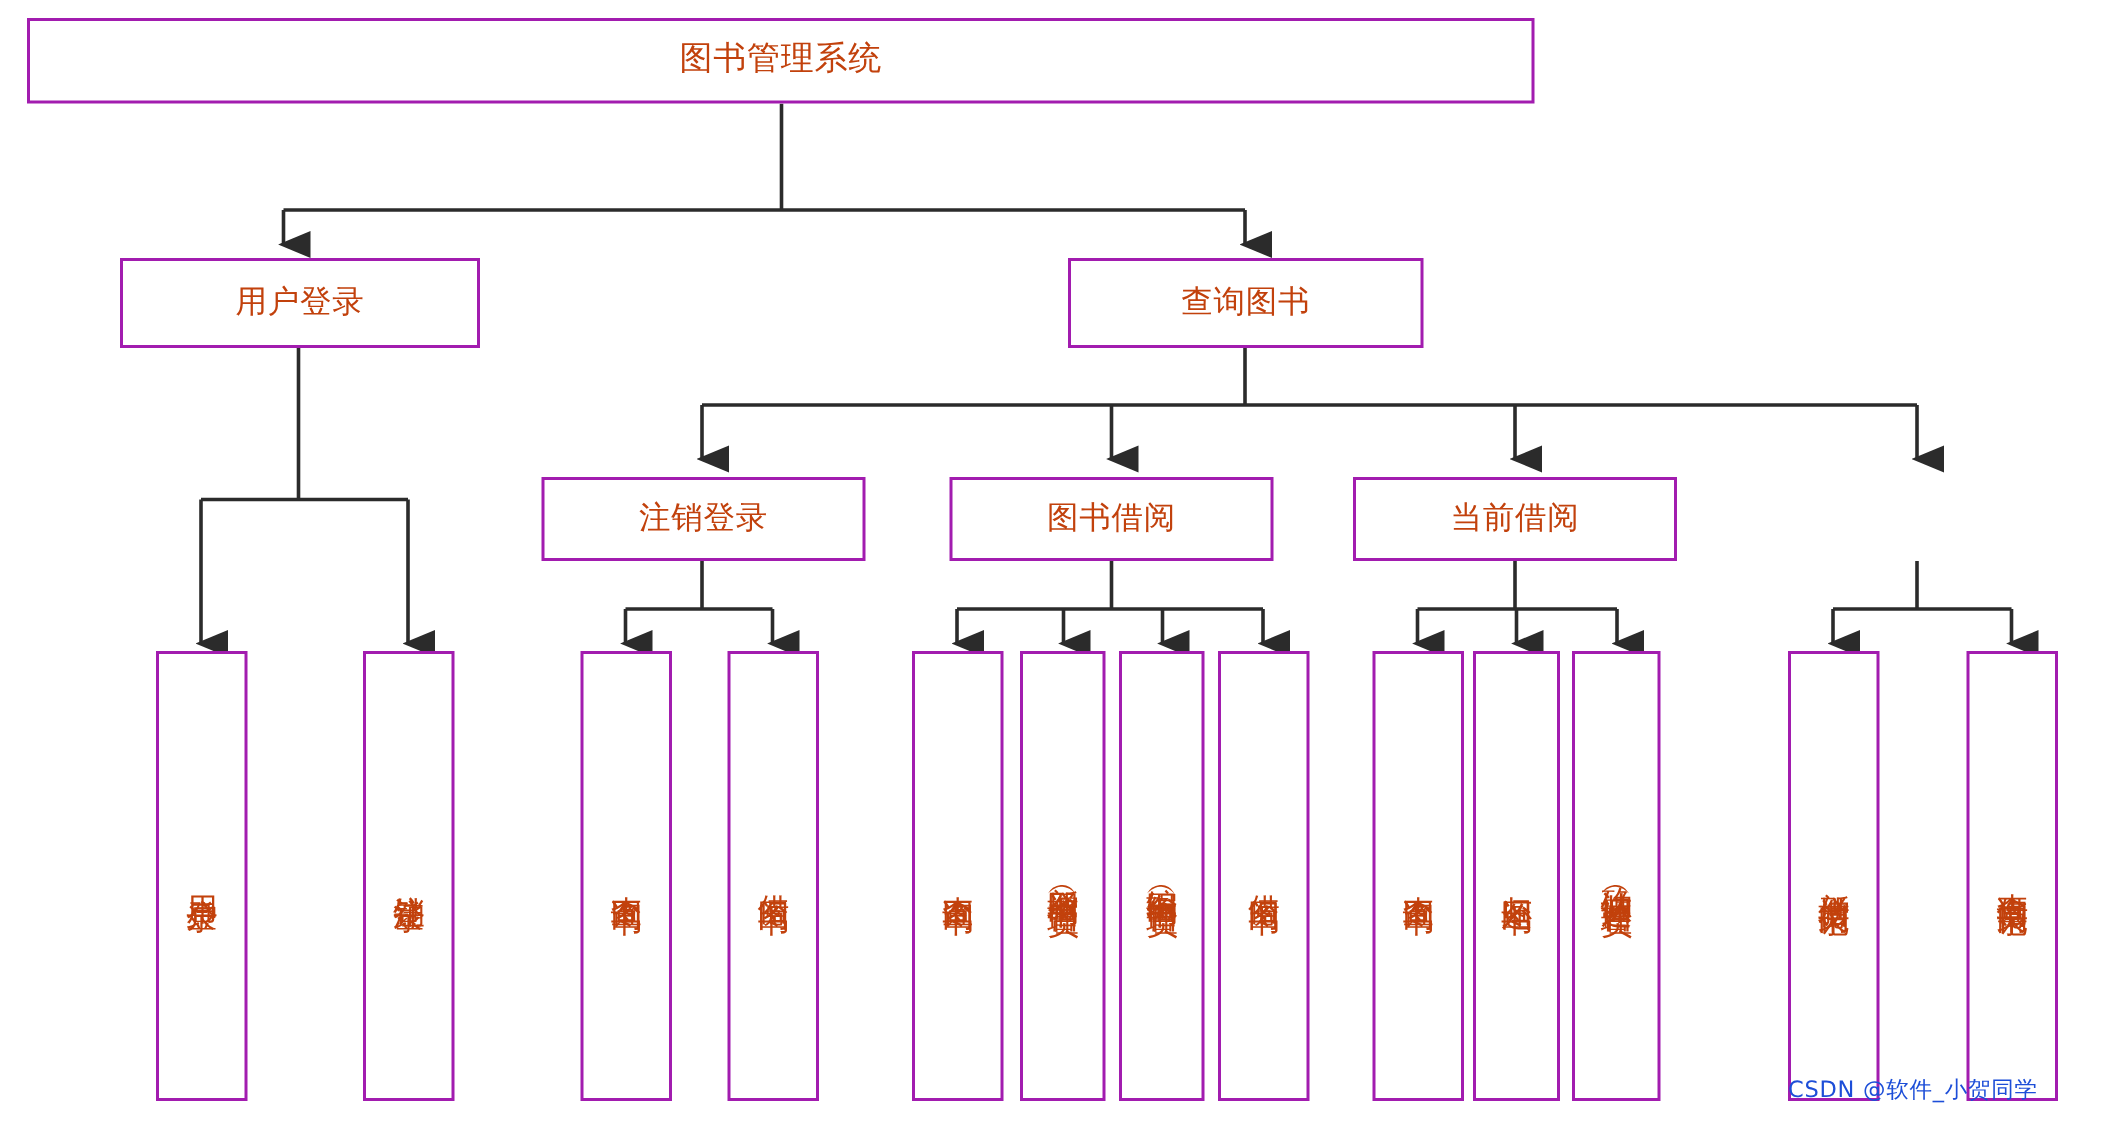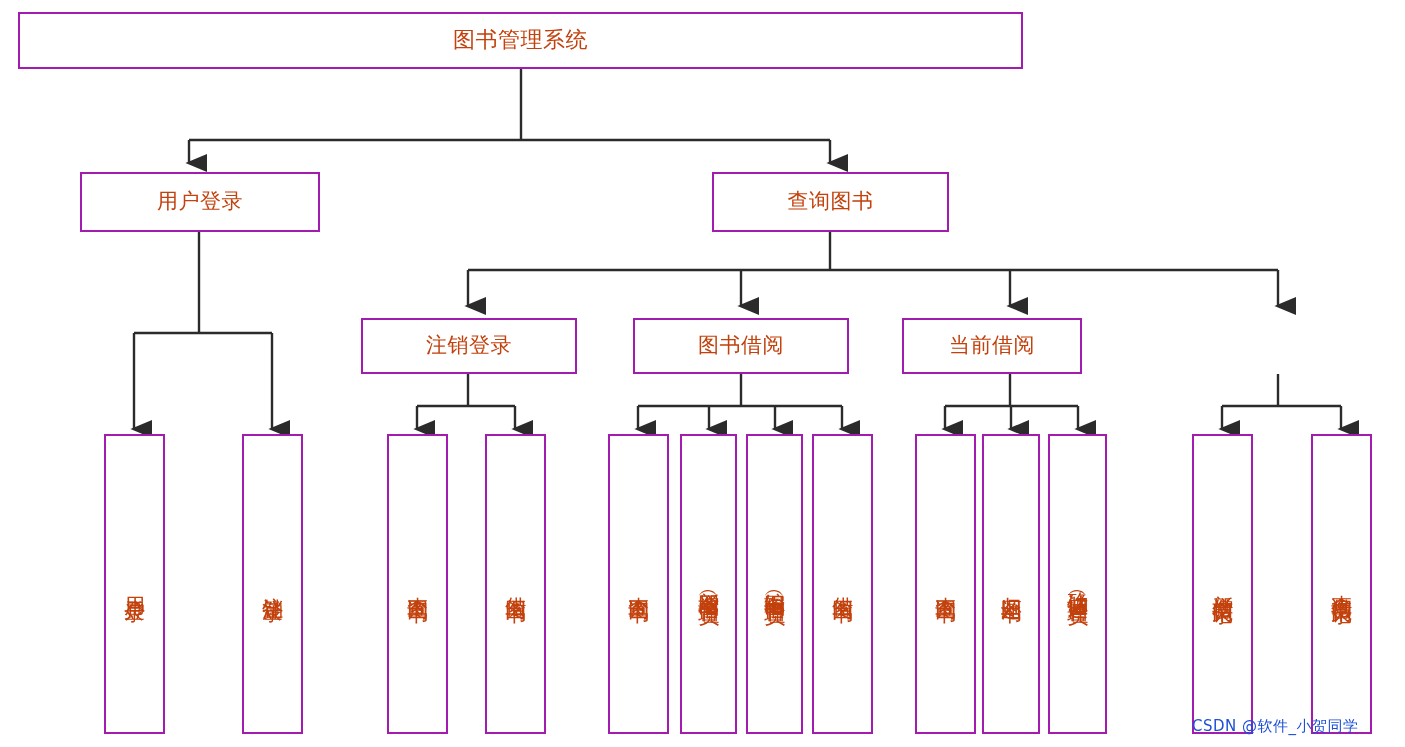--- a/index.html
+++ b/index.html
@@ -130,21 +130,21 @@
   <div class="node horiz" style="left:712px; top:172px; width:237px; height:60px;">
     <span class="label">查询图书</span>
   </div>
 
   <div class="node horiz" style="left:361px; top:318px; width:216px; height:56px;">
     <span class="label">注销登录</span>
   </div>
   <div class="node horiz" style="left:633px; top:318px; width:216px; height:56px;">
     <span class="label">图书借阅</span>
   </div>
-  <div class="node horiz" style="left:902px; top:318px; width:180px; height:56px;">
+  <div class="node horiz" style="left:902px; top:318px; width:216px; height:56px;">
     <span class="label">当前借阅</span>
   </div>
 
   <div class="node vert" style="left:104px; top:434px; width:61px; height:300px;">
     <span class="label">用户登录</span>
   </div>
   <div class="node vert" style="left:242px; top:434px; width:61px; height:300px;">
     <span class="label">注销登录</span>
   </div>
 

